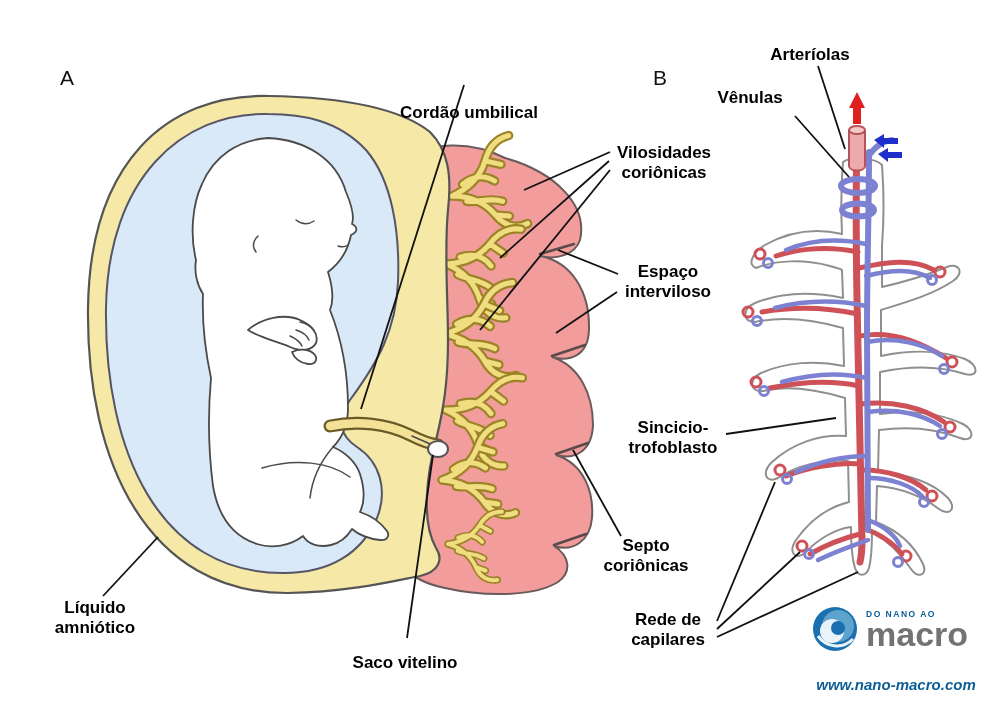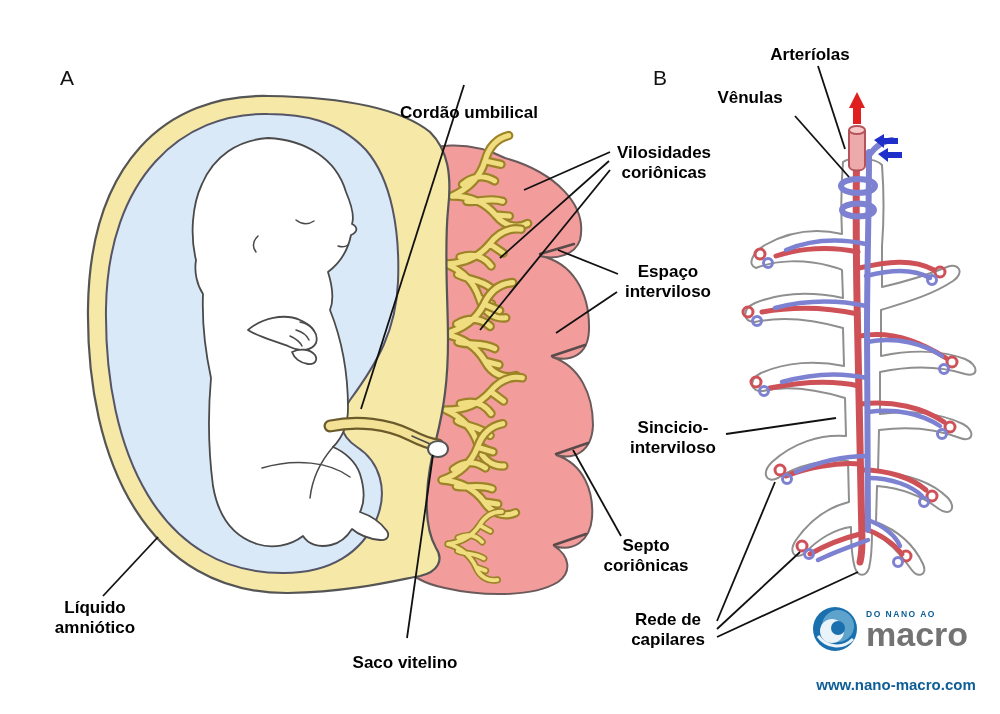--- a/index.html
+++ b/index.html
@@ -40,21 +40,21 @@
   .red-arrow{fill:#e0201f;}
   .blue-arrow{fill:#1f2fc9;}
   .leader{stroke:#111;stroke-width:1.8;}
   
   .logo{position:absolute;left:812px;top:606px;display:flex;align-items:center;gap:8px;}
   .logo-text{display:flex;flex-direction:column;}
   .logo-tagline{font-size:8.5px;letter-spacing:1.5px;color:#0d5e96;font-weight:bold;}
   .logo-name{font-size:34px;font-weight:bold;color:#737373;line-height:0.9;}
   .logo-url{
     position:absolute;left:798px;top:676px;width:196px;text-align:center;
-    font-size:15px;font-weight:bold;color:#0d5e96;
+    font-size:15px;font-weight:bold;color:#0d5e96;font-style:italic;
   }
 </style>
 </head>
 <body>
 
 <div class="canvas">
 
   <svg class="art" width="1000" height="714" viewBox="0 0 1000 714">
     <defs>
       <path id="vtree" d="M0,0 C12,-2 22,-8 28,-18 C33,-27 40,-31 48,-31 M28,-18 L38,-13 M9,-6 C17,-10 25,-9 31,-3 M0,0 C12,3 21,10 26,20 C30,29 38,33 46,31 M26,20 L35,23 M9,6 C17,9 25,7 33,12" fill="none"></path>
@@ -256,21 +256,21 @@
 
   <div class="label" style="left:469px;top:61px;margin-top:42px;">Cordão umbilical</div>
   <div class="label" style="left:95px;top:598px;">Líquido
 amniótico</div>
   <div class="label" style="left:405px;top:640px;margin-top:13px;">Saco vitelino</div>
   <div class="label" style="left:664px;top:143px;">Vilosidades
 coriônicas</div>
   <div class="label" style="left:668px;top:262px;">Espaço
 interviloso</div>
   <div class="label" style="left:673px;top:418px;">Sincicio-
-interviloso</div>
+trofoblasto</div>
   <div class="label" style="left:646px;top:536px;">Septo
 coriônicas</div>
   <div class="label" style="left:668px;top:610px;">Rede de
 capilares</div>
   <div class="label" style="left:810px;top:45px;">Arteríolas</div>
   <div class="label" style="left:750px;top:88px;">Vênulas</div>
 
   <div class="logo">
     <svg width="46" height="46" viewBox="0 0 46 46">
       <circle cx="23" cy="23" r="22" fill="#1a6fae"></circle>

